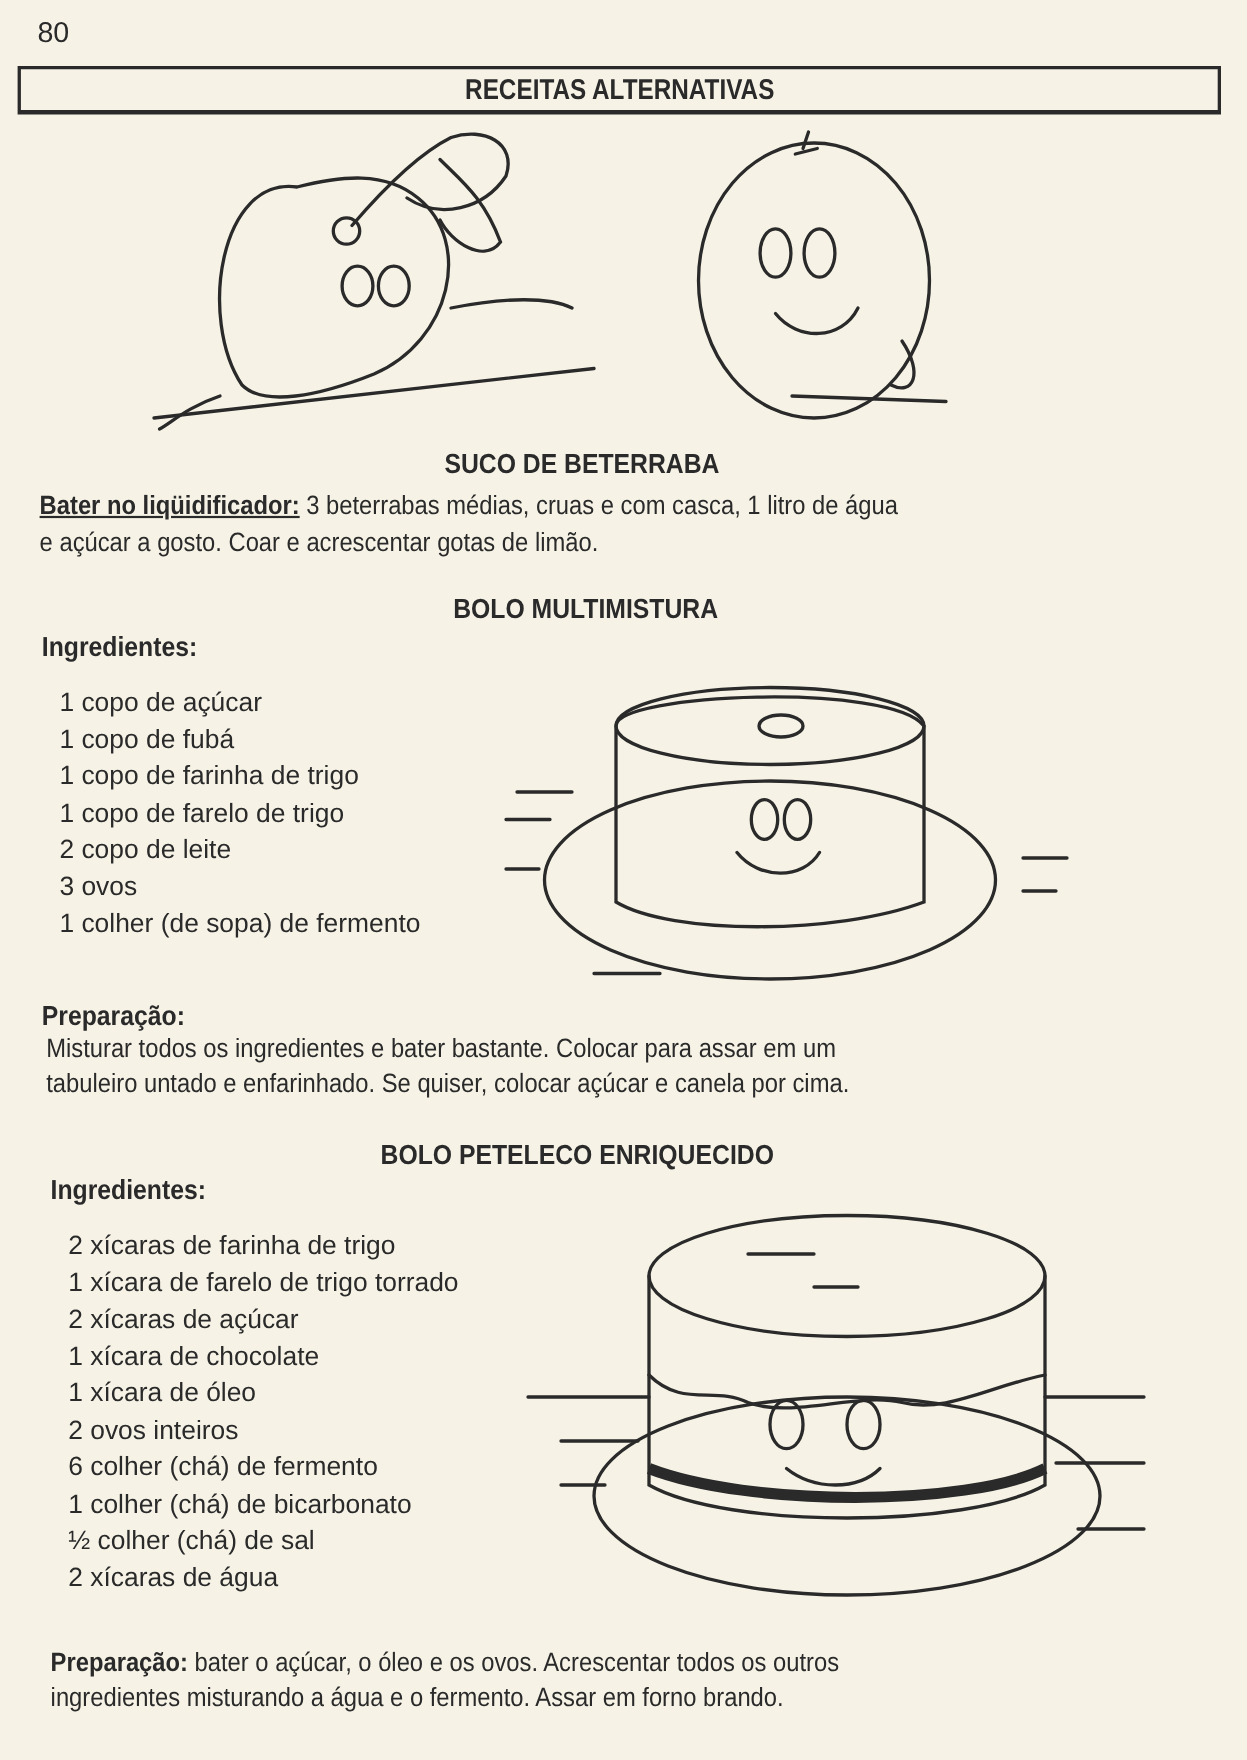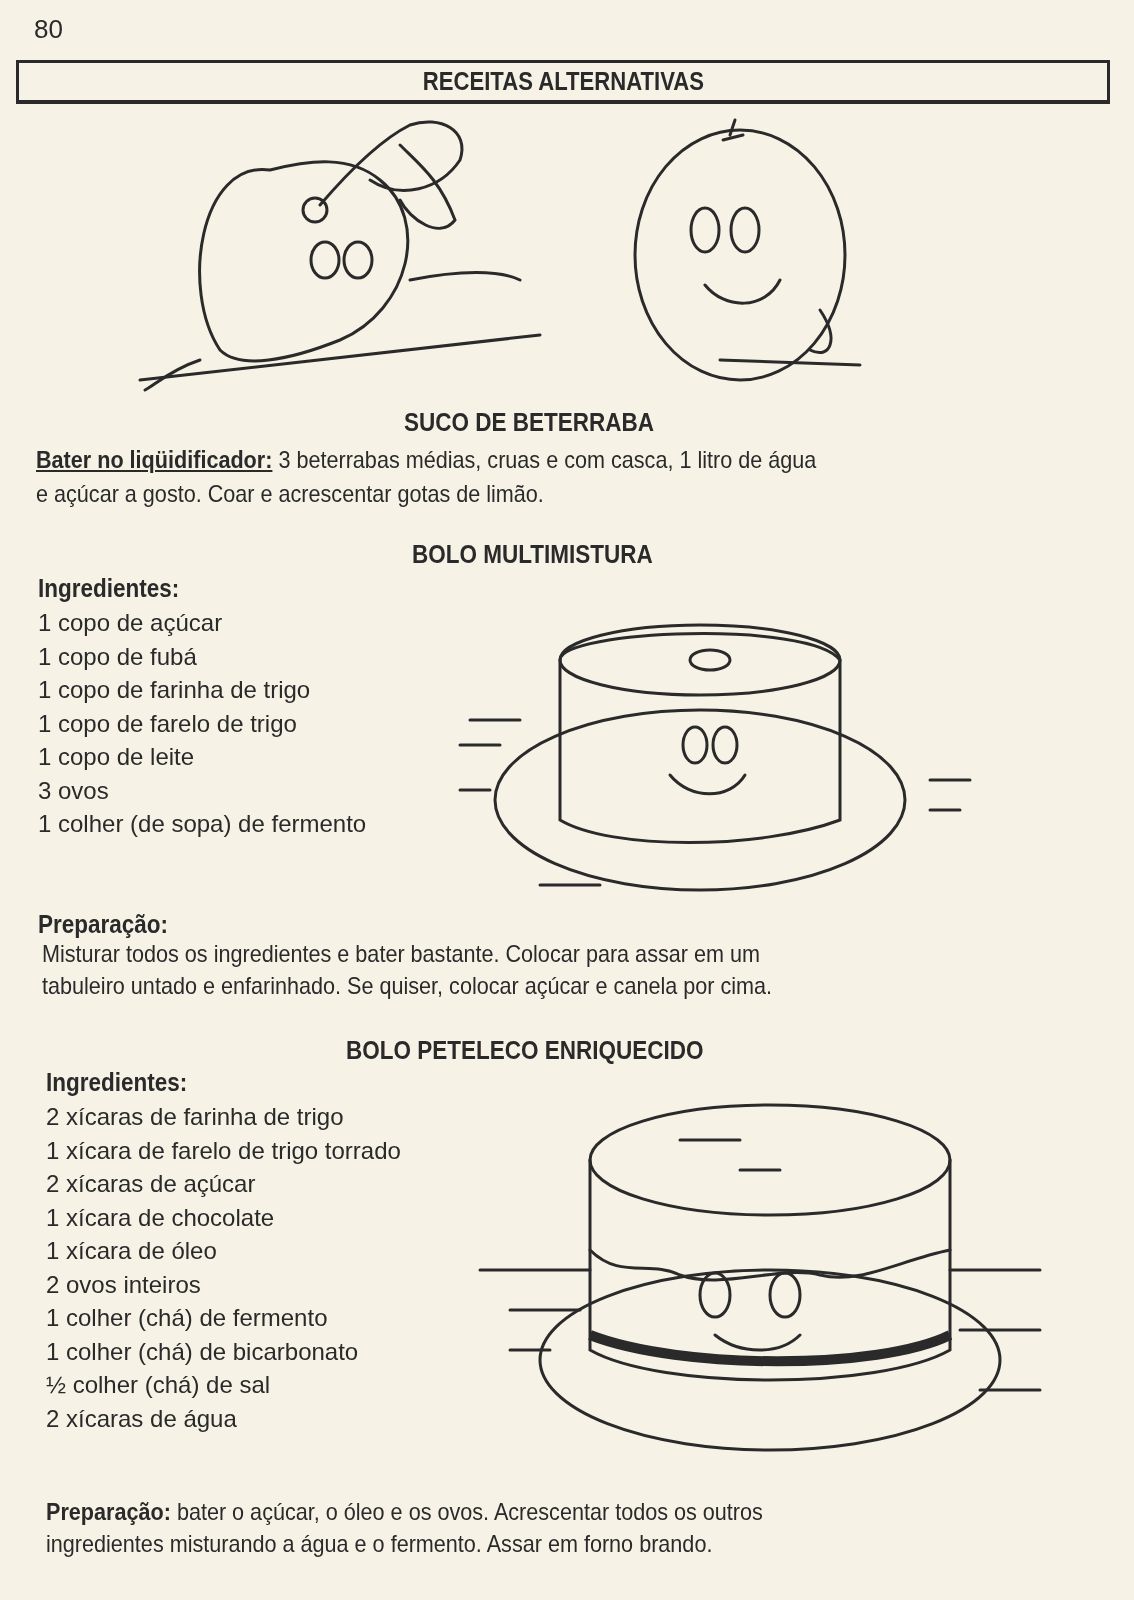--- a/index.html
+++ b/index.html
@@ -12,21 +12,21 @@
   .page-num { position: absolute; left: 34px; top: 14px; font-size: 26px; }
   .title-box {
     position: absolute; left: 16px; top: 60px; width: 1094px; height: 44px;
     border: 3px solid #2a2a2a; border-bottom-width: 4px; box-sizing: border-box;
     display: flex; align-items: center; justify-content: center;
   }
   .title-box span { font-size: 26px; font-weight: bold; transform: scaleX(0.85); letter-spacing: 0; }
   .abs { position: absolute; }
   .h { font-weight: bold; font-size: 25px; transform: scaleX(0.9); transform-origin: left; white-space: nowrap; }
   .txt { font-size: 24px; white-space: nowrap; transform: scaleX(0.9); transform-origin: left; }
-  .list { position: absolute; margin: 0; padding: 0; list-style: none; }
+  .list { position: absolute; margin: 16px; padding: 0; list-style: none; }
   .list li { font-size: 24px; line-height: 33.5px; white-space: nowrap; }
   .u { text-decoration: underline; font-weight: bold; }
   svg { position: absolute; overflow: visible; }
   .stroke { fill: none; stroke: #2a2a2a; stroke-width: 3; stroke-linecap: round; }
 </style>
 </head>
 <body>
 
 <div class="page-num">80</div>
 
@@ -59,21 +59,21 @@
 </div>
 <div class="abs txt" style="left:36px;top:480px">e açúcar a gosto. Coar e acrescentar gotas de limão.</div>
 
 <div class="abs h" style="left:412px;top:540px">BOLO MULTIMISTURA</div>
 <div class="abs h" style="left:38px;top:574px">Ingredientes:</div>
 <ul class="list" style="left:38px;top:606px">
   <li>1 copo de açúcar</li>
   <li>1 copo de fubá</li>
   <li>1 copo de farinha de trigo</li>
   <li>1 copo de farelo de trigo</li>
-  <li>1 copo de leite</li>
+  <li>2 copo de leite</li>
   <li>3 ovos</li>
   <li>1 colher  (de sopa) de fermento</li>
 </ul>
 
 <svg style="left:460px;top:600px" width="520" height="300" viewBox="0 0 520 300">
   <ellipse class="stroke" cx="240" cy="200" rx="205" ry="90"></ellipse>
   <path class="stroke" d="M100 60 C100 30 350 20 380 60 L380 220 C300 250 150 250 100 220 Z"></path>
   <ellipse class="stroke" cx="240" cy="60" rx="140" ry="35"></ellipse>
   <ellipse class="stroke" cx="250" cy="60" rx="20" ry="10"></ellipse>
   <ellipse class="stroke" cx="235" cy="145" rx="12" ry="18"></ellipse>
@@ -88,21 +88,21 @@
 
 <div class="abs h" style="left:346px;top:1036px">BOLO PETELECO ENRIQUECIDO</div>
 <div class="abs h" style="left:46px;top:1068px">Ingredientes:</div>
 <ul class="list" style="left:46px;top:1100px">
   <li>2 xícaras de farinha de trigo</li>
   <li>1 xícara de farelo de trigo torrado</li>
   <li>2 xícaras de açúcar</li>
   <li>1 xícara de chocolate</li>
   <li>1 xícara de óleo</li>
   <li>2 ovos inteiros</li>
-  <li>1 colher (chá) de fermento</li>
+  <li>6 colher (chá) de fermento</li>
   <li>1 colher (chá) de bicarbonato</li>
   <li>½ colher (chá) de sal</li>
   <li>2 xícaras de água</li>
 </ul>
 
 <svg style="left:480px;top:1090px" width="580" height="380" viewBox="0 0 580 380">
   <ellipse class="stroke" cx="290" cy="270" rx="230" ry="90"></ellipse>
   <ellipse class="stroke" cx="290" cy="70" rx="180" ry="55"></ellipse>
   <path class="stroke" d="M110 70 L110 260 C180 300 400 300 470 260 L470 70"></path>
   <path class="stroke" d="M110 160 C140 190 170 170 200 185 C240 200 300 175 340 185 C380 195 420 170 470 160"></path>

